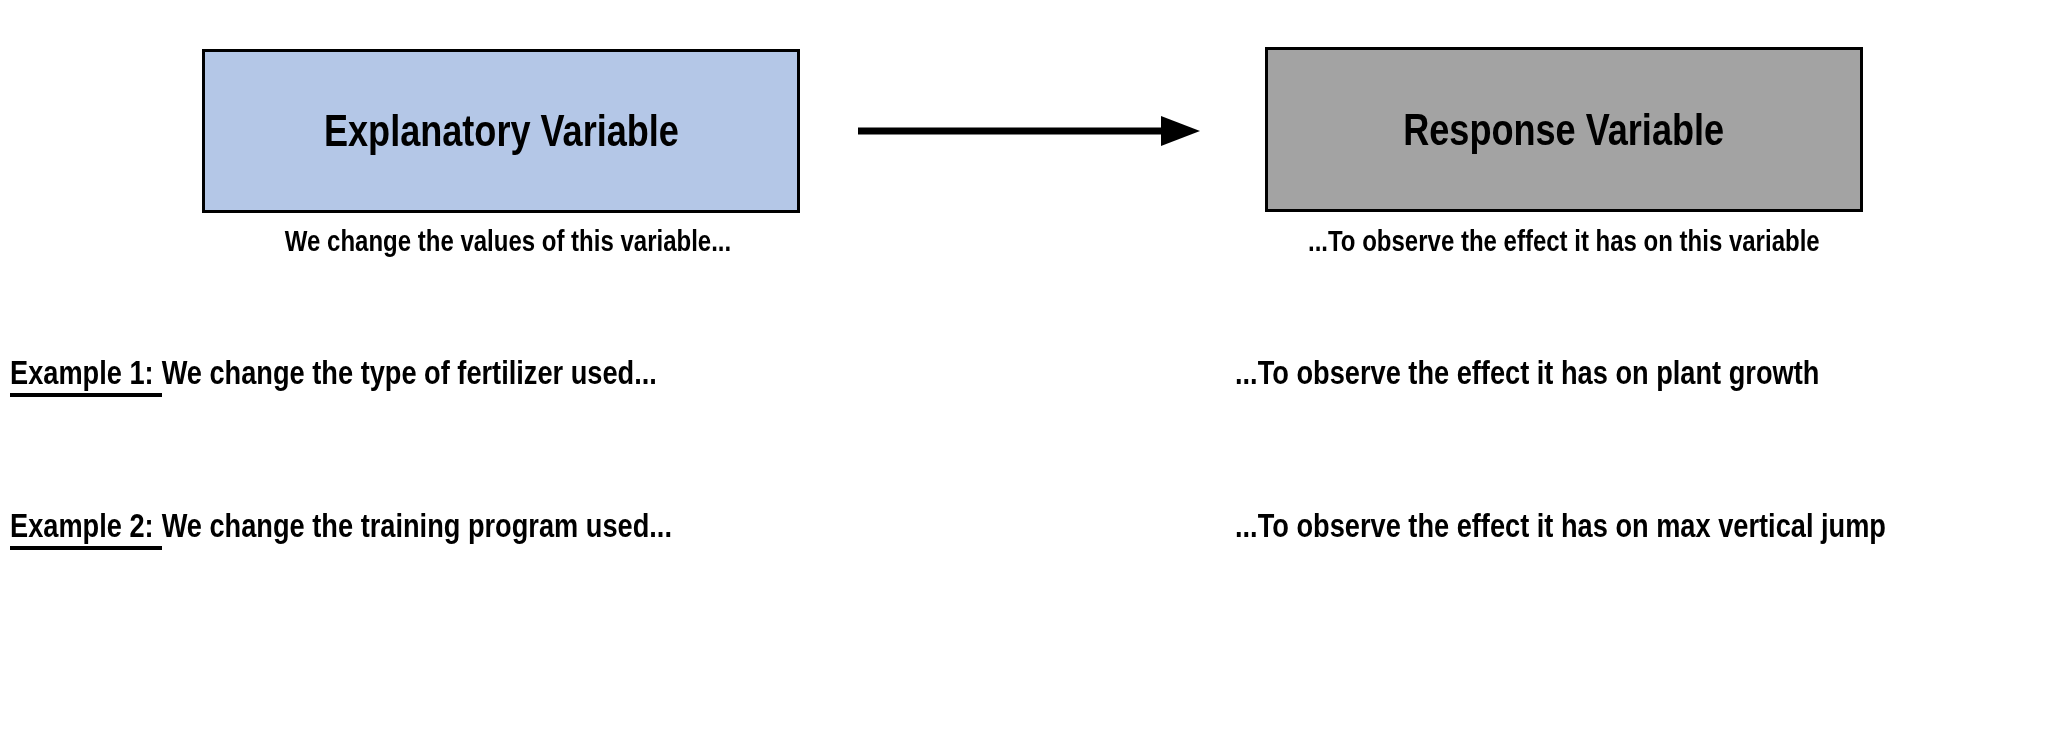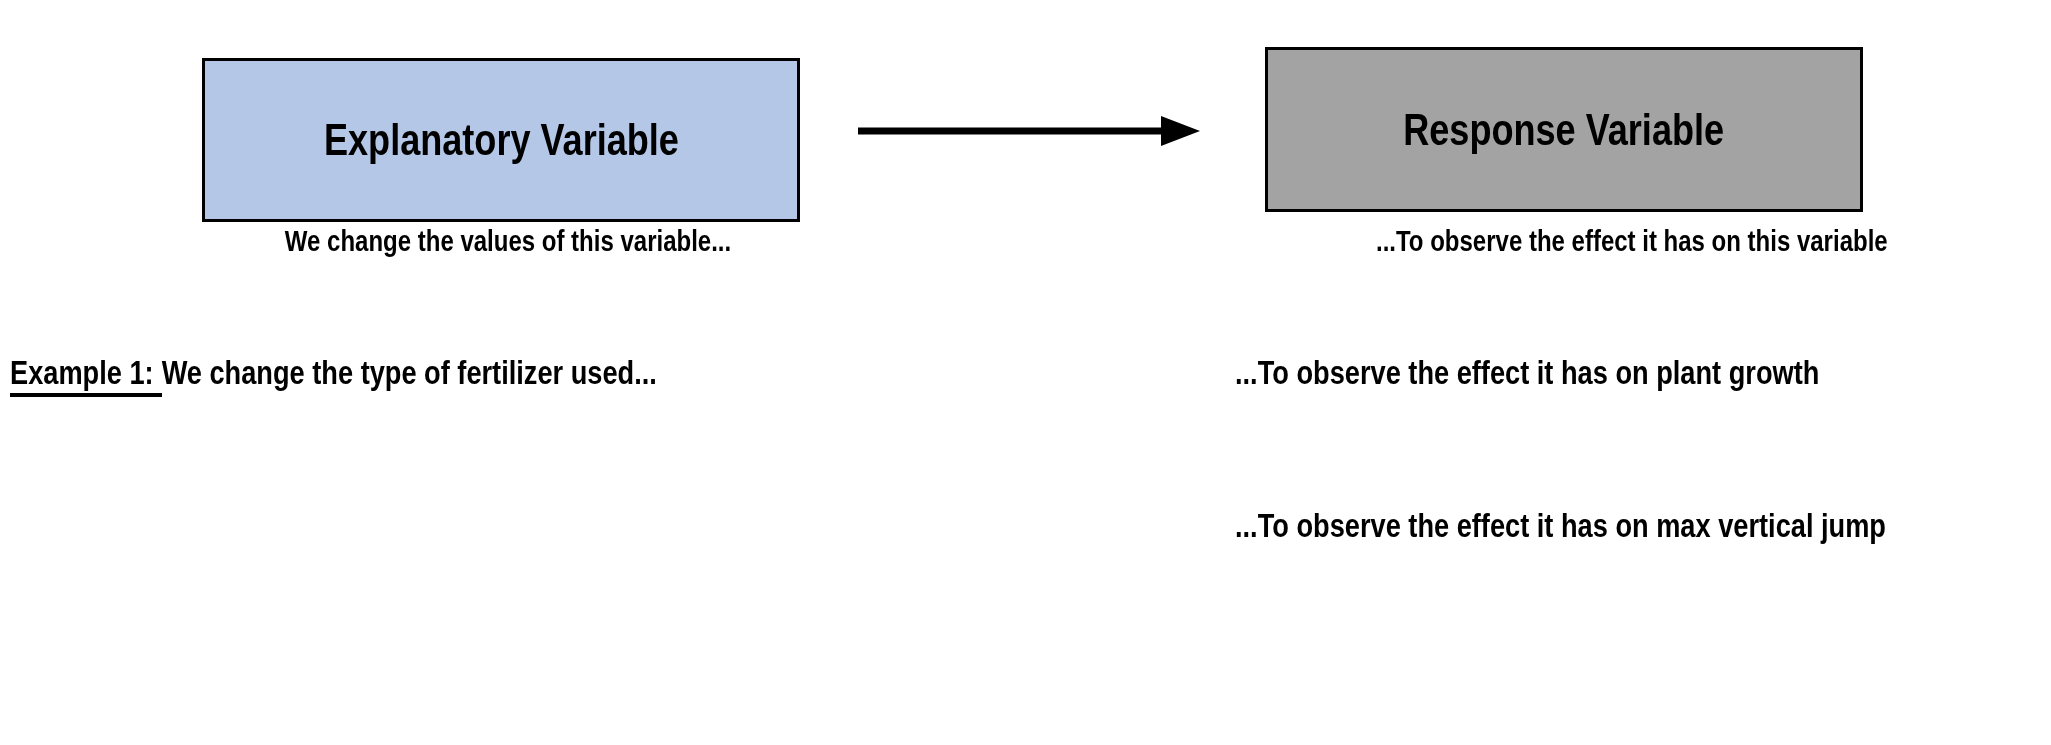--- a/index.html
+++ b/index.html
@@ -14,41 +14,41 @@
     overflow: hidden;
   }
   .box {
     position: absolute;
     border: 3px solid #000000;
     display: flex;
     align-items: center;
     justify-content: center;
     box-sizing: border-box;
   }
-  .box.explanatory { left: 202px; top: 58px; width: 598px; height: 164px; background: #b4c7e7; }
+  .box.explanatory { left: 202px; top: 49px; width: 598px; height: 164px; background: #b4c7e7; }
   .box.response    { left: 1265px; top: 47px; width: 598px; height: 165px; background: #a3a3a3; }
   .box-title {
     font-size: 44px;
     white-space: nowrap;
     display: inline-block;
     transform: scaleX(0.82);
     transform-origin: center center;
   }
   .arrow-wrap { position: absolute; left: 855px; top: 111px; width: 350px; height: 40px; }
   .caption {
     position: absolute;
     top: 223px;
     width: 800px;
     font-size: 30px;
     line-height: 36px;
     text-align: center;
     white-space: nowrap;
   }
   .caption.left-cap  { left: 108px; }
-  .caption.right-cap { left: 1232px; }
+  .caption.right-cap { left: 1164px; }
   .cond {
     display: inline-block;
     transform: scaleX(0.80);
     transform-origin: center center;
     white-space: nowrap;
   }
   .cond-l {
     display: inline-block;
     transform: scaleX(0.80);
     transform-origin: left center;
@@ -107,18 +107,23 @@
 
   <div class="ex-left row1">
     <span class="cond-l">
       <span class="ex-label">Example 1:</span><span>We change the type of fertilizer used...</span>
     </span>
   </div>
   <div class="ex-right row1">
     <span class="cond-l">...To observe the effect it has on plant growth</span>
   </div>
 
+  <div class="ex-left row2">
+    <span class="cond-l">
+      <span class="ex-label">Example 2:</span><span>We change the training program used...</span>
+    </span>
+  </div>
   <div class="ex-right row2">
     <span class="cond-l">...To observe the effect it has on max vertical jump</span>
   </div>
 
 
 </div>
 
 </body></html>

